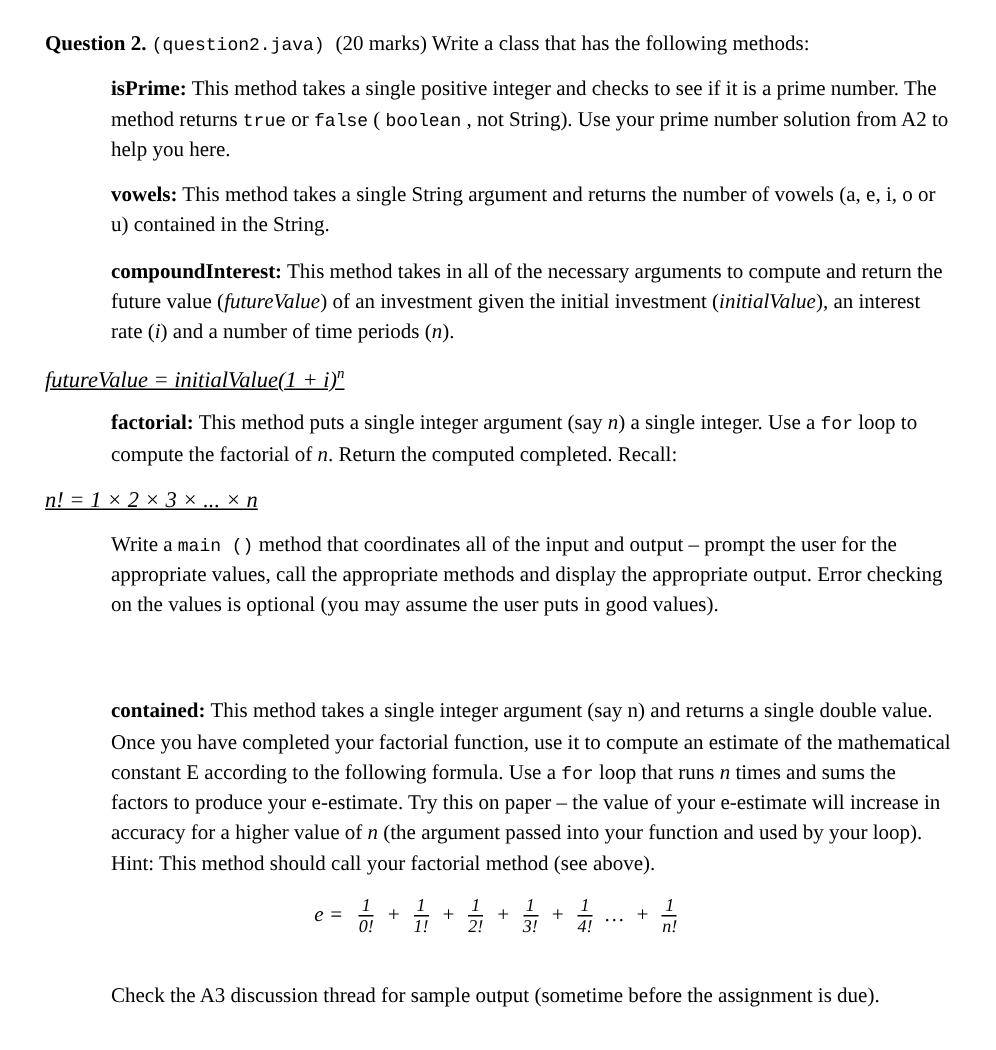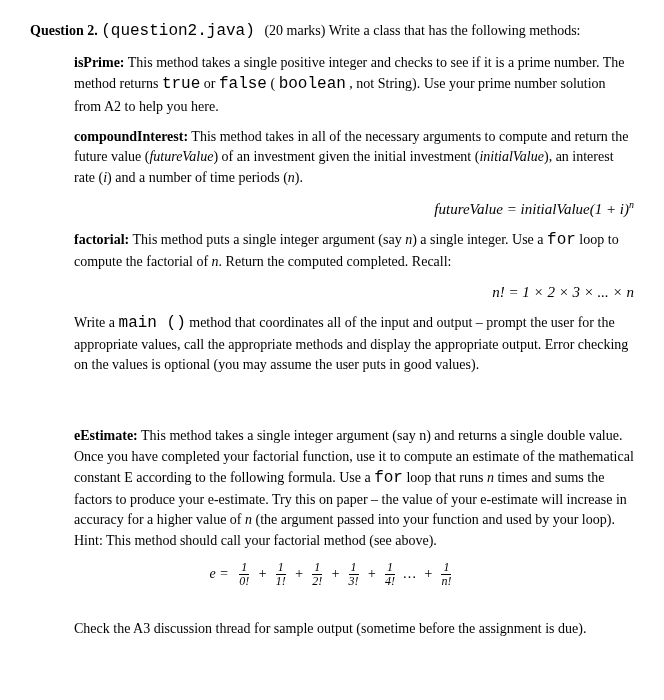--- a/index.html
+++ b/index.html
@@ -44,28 +44,29 @@
       font-weight: bold;
       text-align: center;
     }
 
     .italic {
       font-style: italic;
     }
 
     .code {
       font-family: 'Courier New', Courier, monospace;
-      font-size: 16px;
+      font-size: 12px;
     }
 
     .formula-block {
-      text-align: right;
+      text-align: left;
       margin: 8px 0 8px 0;
       font-style: italic;
       font-size: 15px;
+      text-decoration: underline;
     }
 
     sup {
       font-size: 10px;
       vertical-align: super;
     }
 
     .e-formula {
       text-align: center;
       margin: 10px 0;
@@ -127,20 +128,26 @@
       <span class="code">true</span>
       <span> or </span>
       <span class="code">false</span>
       <span> (</span>
       <span class="code">boolean</span>
       <span>, not String).  Use your prime number solution from A2 to help you here.</span>
     </p>
   </div>
 
   
+  <div class="section">
+    <p>
+      <span class="bold">vowels:</span>
+      <span> This method takes a single String argument and returns the number of vowels (a, e, i, o or u) contained in the String.</span>
+    </p>
+  </div>
 
   
   <div class="section">
     <p>
       <span class="bold">compoundInterest:</span>
       <span> This method takes in all of the necessary arguments to compute and return the future value (</span><span class="italic">futureValue</span><span>) of an investment given the initial investment (</span><span class="italic">initialValue</span><span>), an interest rate (</span><span class="italic">i</span><span>) and a number of time periods (</span><span class="italic">n</span><span>).</span>
     </p>
   </div>
 
   
@@ -174,21 +181,21 @@
 
   <br>
 
   
 
   <br>
 
   
   <div class="section">
     <p>
-      <span class="bold">eEstimate:</span>
+      <span class="bold">contained:</span>
       <span> This method takes a single integer argument (say n) and returns a single double value.  Once you have completed your factorial function, use it to compute an estimate of the mathematical constant E according to the following formula.  Use a </span>
       <span class="code">for</span>
       <span> loop that runs </span><span class="italic">n</span><span> times and sums the factors to produce your e-estimate.  Try this on paper – the value of your e-estimate will increase in accuracy for a higher value of </span><span class="italic">n</span><span> (the argument passed into your function and used by your loop).  Hint: This method should call your factorial method (see above).</span>
     </p>
   </div>
 
   
   <div class="e-formula">
     <span class="e-eq italic">e =</span>
     <span class="fraction">

